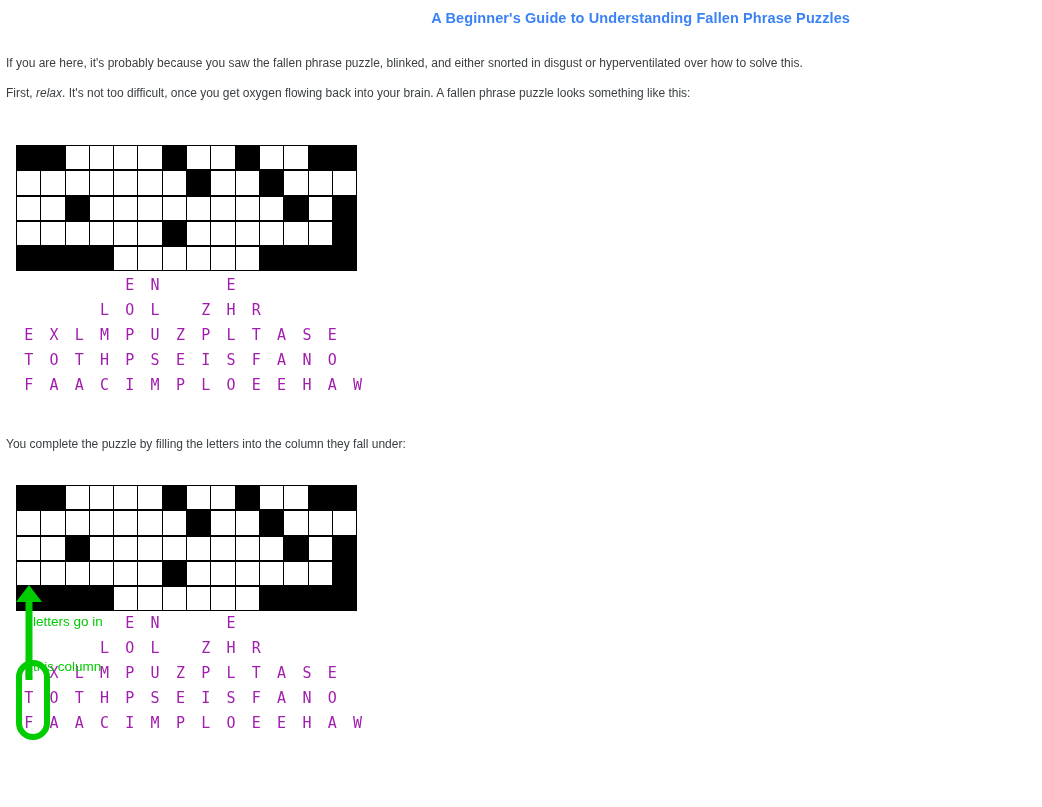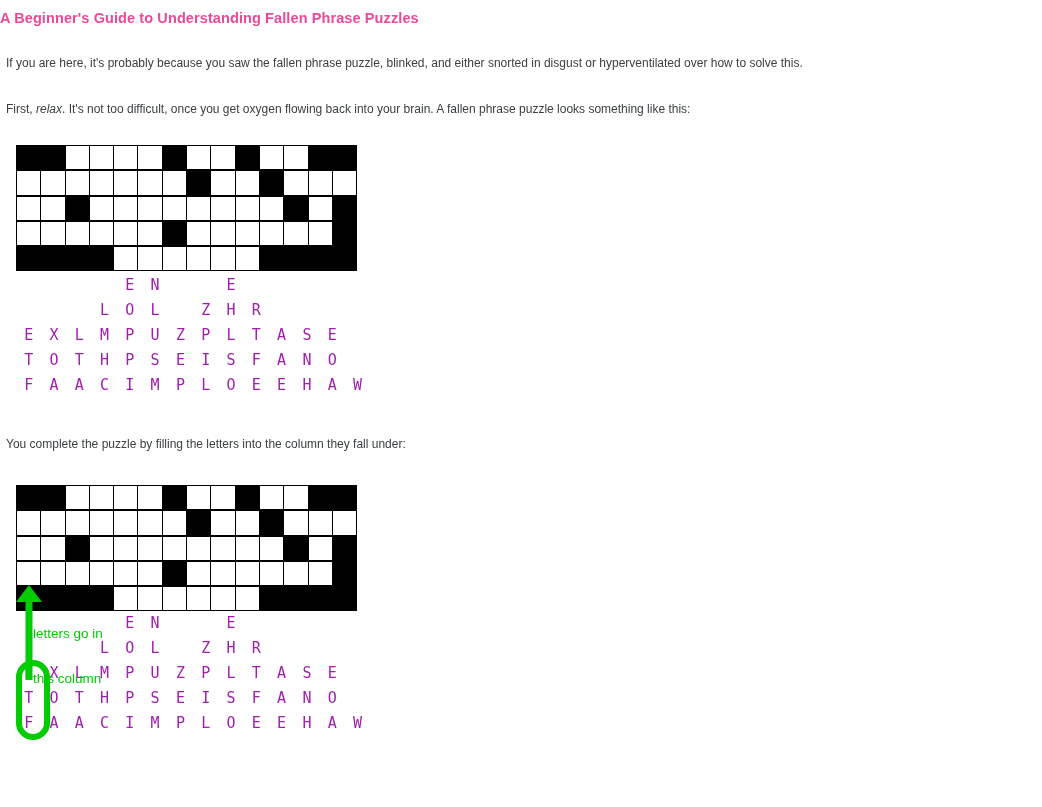--- a/index.html
+++ b/index.html
@@ -14,39 +14,39 @@
     font-family: "Liberation Sans", sans-serif;
     color: #333333;
     overflow: hidden;
   }
 
   .page-title {
     position: absolute;
     left: 0;
     top: 10px;
     width: 850px;
-    text-align: left;
+    text-align: right;
     font-size: 14.5px;
     font-weight: bold;
-    color: #ec4899;
+    color: #3b82f6;
     letter-spacing: 0.1px;
   }
 
   .para {
     position: absolute;
     left: 6px;
     font-size: 12px;
     color: #3c4043;
     line-height: 18px;
     white-space: nowrap;
   }
   .para em { font-style: italic; }
 
   #para-intro  { top: 54px; }
-  #para-relax  { top: 100px; }
+  #para-relax  { top: 84px; }
   #para-complete { top: 435px; text-align: center; }
 
   
   .grid {
     position: absolute;
     border-collapse: collapse;
     border-spacing: 0;
     line-height: 0;
     font-size: 0;
   }
@@ -93,21 +93,20 @@
 
   
   .annot-text {
     position: absolute;
     color: #00cc00;
     font-family: "Liberation Sans", sans-serif;
     font-size: 13.5px;
     line-height: 17px;
     white-space: nowrap;
     z-index: 5;
-    margin-top: 12px;
   }
   #annot-line-1 { left: 33px; top: 613px; }
   #annot-line-2 { left: 33px; top: 658px; }
 
   #annot-arrow {
     position: absolute;
     left: 12px;
     top: 580px;
     width: 34px;
     height: 100px;

